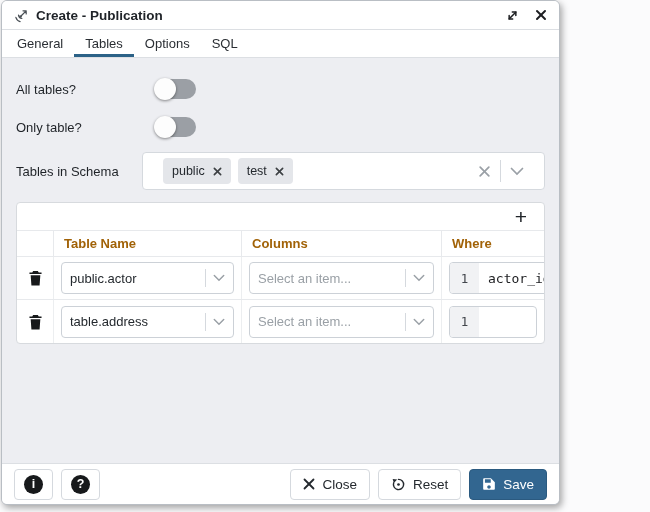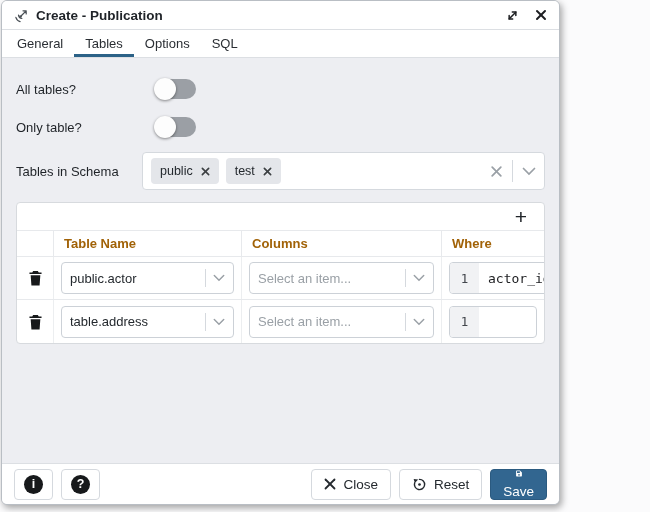--- a/index.html
+++ b/index.html
@@ -30,21 +30,21 @@
   .switch .track{ position:absolute; inset:0; border-radius:10px; background:#9b9fa5;
     background-image:radial-gradient(#8a8e94 18%, transparent 19%); background-size:4px 4px; }
   .switch .knob{ position:absolute; left:-2px; top:-1px; width:22px; height:22px; border-radius:50%;
     background:#fdfdfd; box-shadow:0 1px 3px rgba(0,0,0,.45); }
   
   .help-text{ margin:2px 0 8px 126px; width:508px; font-size:13px; font-style:italic;
     color:#5a6068; line-height:1.5; }
   
   .schema-row{ margin-top:6px; align-items:center; }
   .multiselect{ flex:1; height:38px; background:#fff; border:1px solid #d5d9de; border-radius:4px;
-    display:flex; align-items:center; padding:0 8px; cursor:text;}
+    display:flex; align-items:center; padding:0 20px; cursor:text;}
   .chip{ background:#e4e6ea; border-radius:4px; height:26px; padding:0 9px; margin-right:7px;
     display:flex; align-items:center; gap:8px; font-size:12.5px; color:#24292e; }
   .chip-x{ display:flex; cursor:pointer; }
   .ms-controls{ margin-left:auto; display:flex; align-items:center; }
   .ms-divider{ width:1px; height:22px; background:#d5d9de; margin:0 9px; }
   
   .grid{ margin-top:12px; background:#fff; border:1px solid #d7dade; border-radius:4px;
     height:142px; display:flex; flex-direction:column; overflow:hidden;}
   .grid-toolbar{ height:28px; flex-shrink:0; display:flex; align-items:center; justify-content:flex-end;
     padding:0 17px; border-bottom:1px solid #e7e9ec; }
@@ -73,21 +73,21 @@
   
   .footer{ height:41px; flex-shrink:0; background:#fff; border-top:1px solid #dcdfe3;
     display:flex; align-items:center; padding:0 12px; gap:8px; }
   .icon-btn{ width:39px; height:31px; background:#fff; border:1px solid #d5d9de; border-radius:4px;
     display:flex; align-items:center; justify-content:center; cursor:pointer;}
   .circle-glyph{ width:19px; height:19px; border-radius:50%; background:#17191b; color:#fff;
     font-size:12.5px; font-weight:bold; display:flex; align-items:center; justify-content:center; }
   .footer-right{ margin-left:auto; display:flex; gap:8px; }
   .btn{ height:31px; background:#fff; border:1px solid #d5d9de; border-radius:4px;
     display:flex; align-items:center; gap:7px; padding:0 12px; font-size:13.5px; color:#24292e; cursor:pointer;}
-  .btn.primary{ background:#326690; border-color:#2b5a80; color:#fff;flex-direction:column; }
+  .btn.primary{ background:#326690; border-color:#2b5a80; color:#fff; }
 </style>
 </head>
 <body>
 
 <div class="dialog">
 
   <div class="titlebar">
     <span style="display:flex">
       <svg width="15" height="15" viewBox="0 0 16 16">
         <g fill="none" stroke="#4a5056" stroke-width="1.3" stroke-linecap="round">

